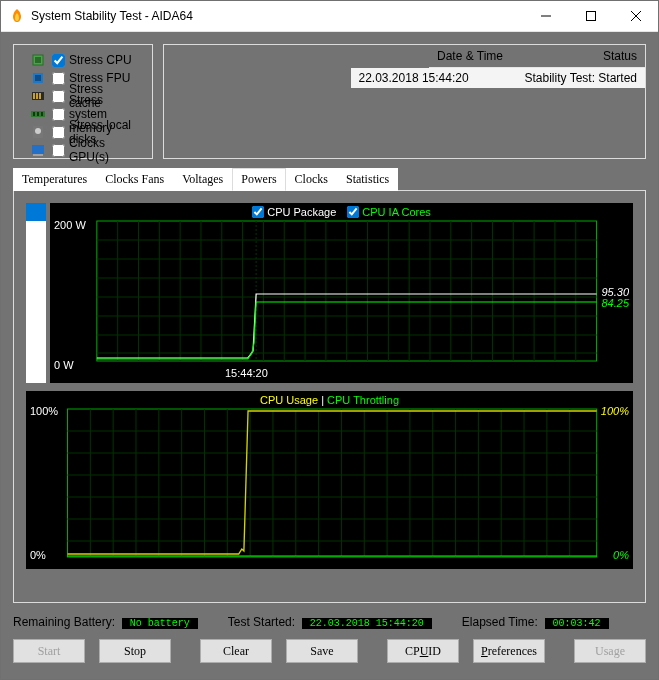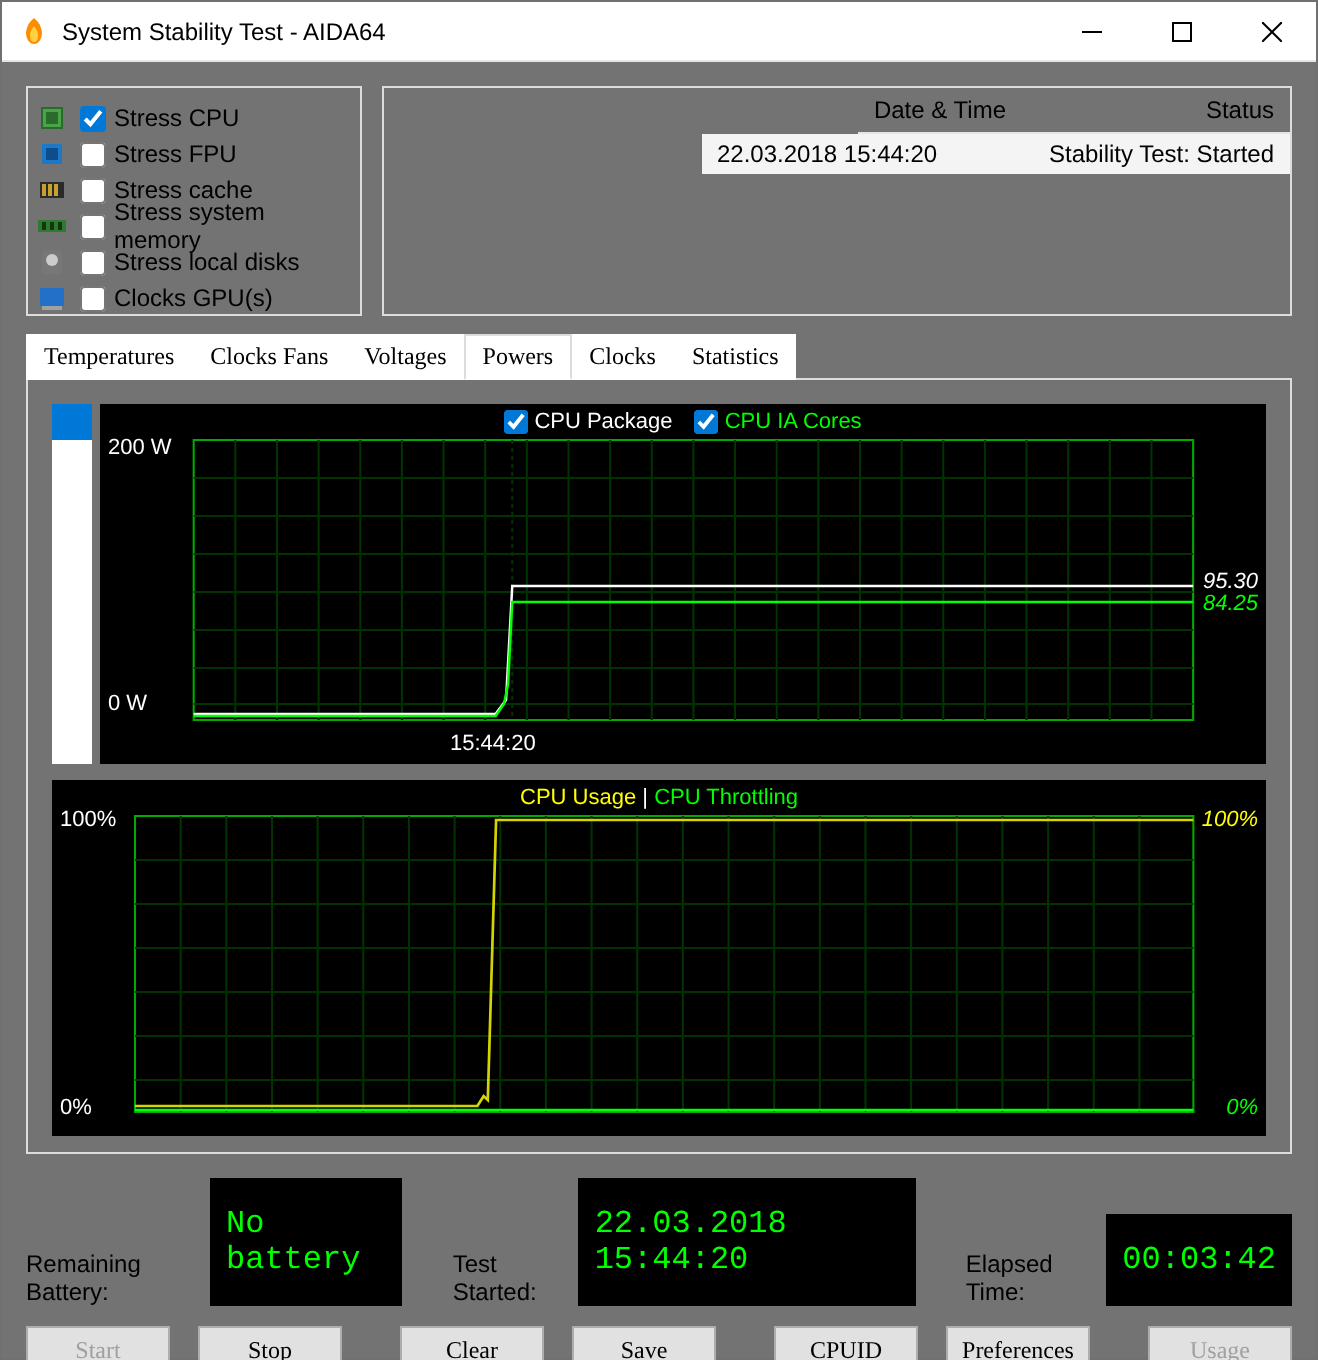--- a/index.html
+++ b/index.html
@@ -4,21 +4,21 @@
 <style>
   html, body { margin: 0; padding: 0; font-family: "Segoe UI", Tahoma, sans-serif; font-size: 12px; color: #000; background: #fff; }
   .window { width: 659px; height: 680px; border: 1px solid #707070; box-sizing: border-box; display: flex; flex-direction: column; background: #737373; }
   .titlebar { height: 30px; display: flex; align-items: center; background: #fff; border-bottom: 1px solid #e5e5e5; }
   .titlebar .icon { width: 16px; height: 16px; margin: 0 6px 0 8px; }
   .titlebar .title { flex: 1; font-size: 12px; }
   .winbtn { width: 45px; height: 29px; display: flex; align-items: center; justify-content: center; }
   .client { flex: 1; padding: 12px; box-sizing: border-box; display: flex; flex-direction: column; }
   .panel { border: 1px solid #dcdcdc; }
   .toprow { display: flex; gap: 10px; height: 115px; }
-  .checks { width: 168px; padding: 6px 4px; box-sizing: border-box; }
+  .checks { width: 140px; padding: 6px 16px; box-sizing: border-box; }
   .chk { display: flex; align-items: center; height: 18px; margin-bottom: 0px; }
   .devicon { width: 16px; height: 16px; margin-right: 6px; display:inline-block }
   .chk input { margin: 0 4px 0 0; width:13px;height:13px; accent-color:#0078d7;}
   .logtable { flex: 1; box-sizing: border-box; display:flex; flex-direction:column;align-items:flex-end; }
   .thead { display: flex; border-bottom: 1px solid #e5e5e5; height: 22px; align-items: center;}
   .thead div { padding: 3px 8px; }
   .trow { display: flex; height: 20px; align-items:center; background:#f4f4f4}
   .trow div { padding: 2px 8px; }
   .col-dt { width: 150px;}
   .col-st { flex:1;}
@@ -33,21 +33,21 @@
   .graph2 { height:178px;}
   .legend { position:absolute; top:3px; left:0; right:0; text-align:center; font-size:11px;}
   .legend .ck { display:inline-flex; align-items:center; margin:0 4px;}
   .legend .ck input{margin:0 3px 0 0;width:12px;height:12px;accent-color:#0078d7;}
   .white{color:#fff}
   .green{color:#00ff00}
   .yellow{color:#ffff00}
   .axis-l{ position:absolute; left:4px; color:#fff; font-size:11px;}
   .axis-r{ position:absolute; right:4px; font-size:11px;font-style:italic;}
   .statusrow{ display:flex; align-items:flex-end; padding:12px 0 8px 0; font-size:12px;}
-  .statbox{ display:inline-block; background:#000; padding:14px 8px; font-family:"Courier New",monospace; font-size:16px;}
+  .statbox{ display:inline-block; background:#000; padding:0 8px; font-family:"Courier New",monospace; font-size:10px;}
   .btns{ display:flex; gap:14px; padding:2px 0 4px 0; justify-content:space-between;}
   .btn{ width:70px; height:22px; border:1px solid #adadad; background:#e1e1e1; font:12px "Segoe UI"; text-align:center; display:flex;align-items:center;justify-content:center;}
   .btn.disabled{ color:#a0a0a0;}
   .btn .ul{text-decoration:underline}
   svg.grid line{stroke:#003300;stroke-width:1}
 </style>
 </head>
 <body>
 
 <div class="window">
@@ -202,21 +202,21 @@
             <span class="ck">
                 <input type="checkbox" checked="" style="">
                 <span class="white">CPU Package</span>
               </span>
             <span class="ck">
                 <input type="checkbox" checked="" style="">
                 <span class="green">CPU IA Cores</span>
               </span>
           </div>
           <span class="axis-l" style="top:16px">200 W</span>
-          <span class="axis-l" style="bottom:24px">0 W</span>
+          <span class="axis-l" style="bottom:12px">0 W</span>
           <span class="axis-l white" style="bottom:4px;left:175px">15:44:20</span>
           <span class="axis-r white" style="top:83px">95.30</span>
           <span class="axis-r green" style="top:94px">84.25</span>
         </div>
       </div>
 
       <div class="chartrow">
         <div class="graph graph2">
           <svg class="grid" width="100%" height="100%" viewBox="0 0 585 178" preserveAspectRatio="none">
             <rect x="40" y="18" width="510" height="148" fill="#000" stroke="#00aa00"></rect>

